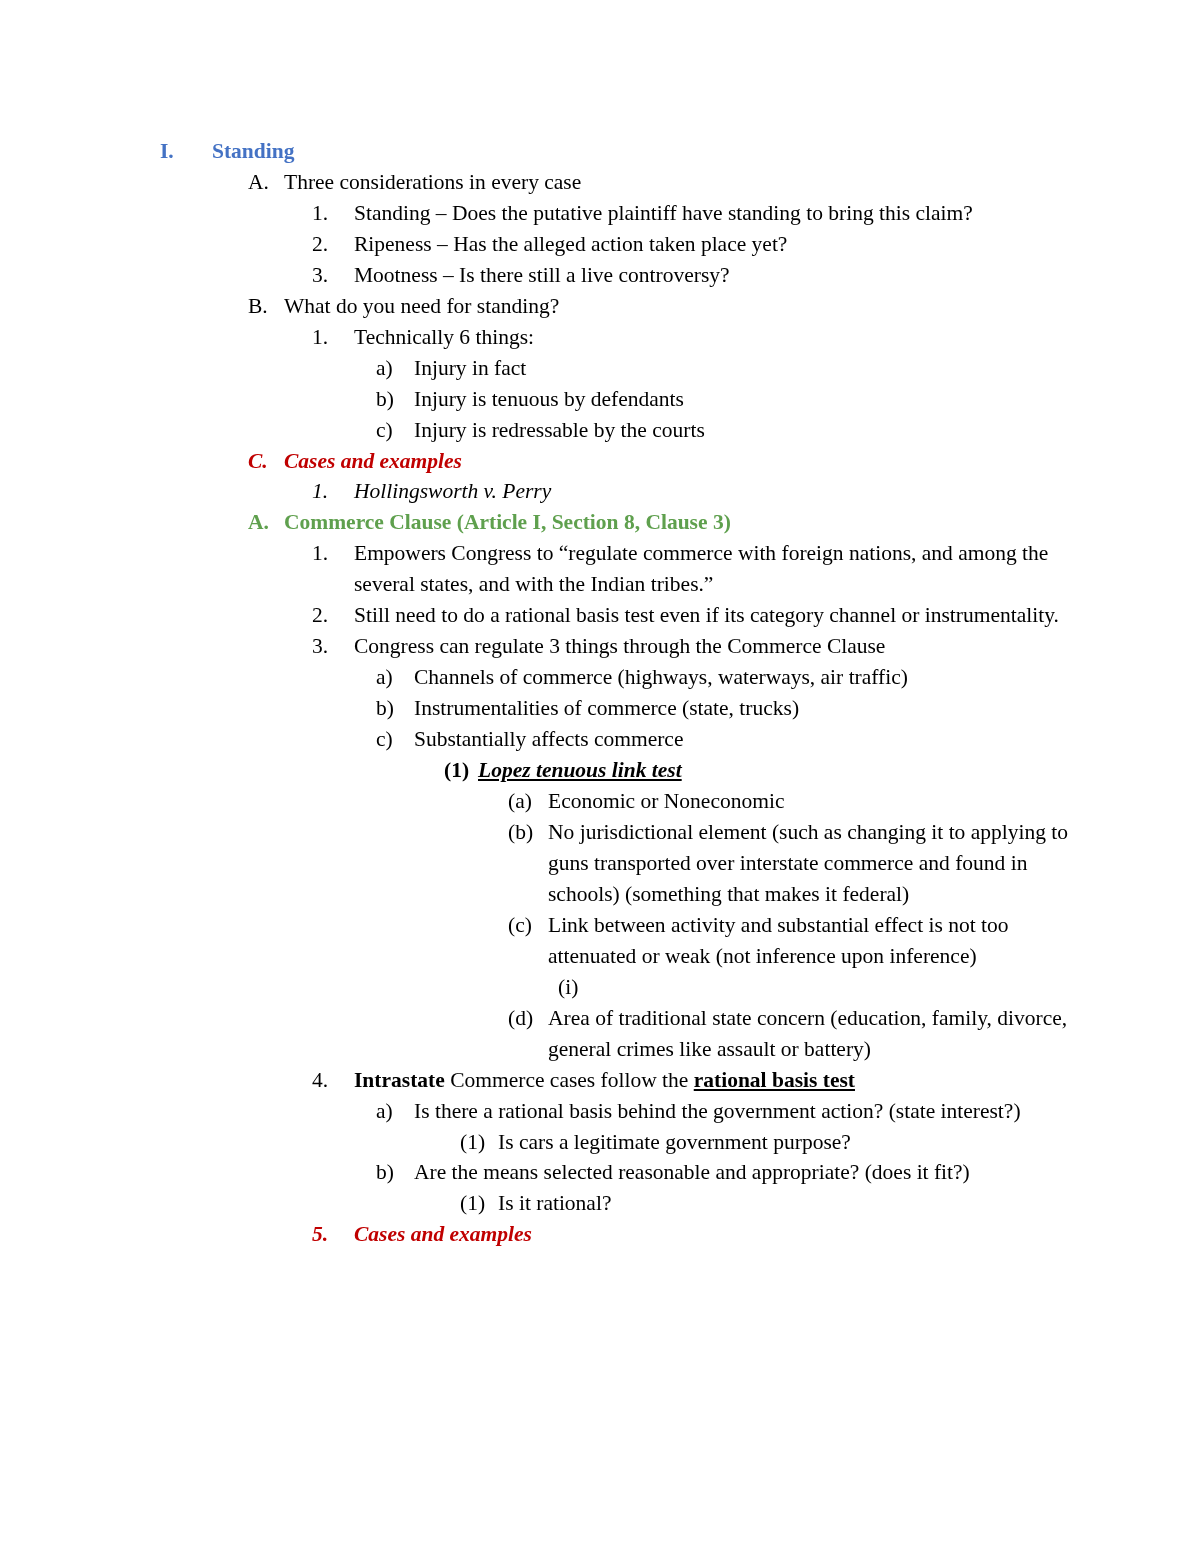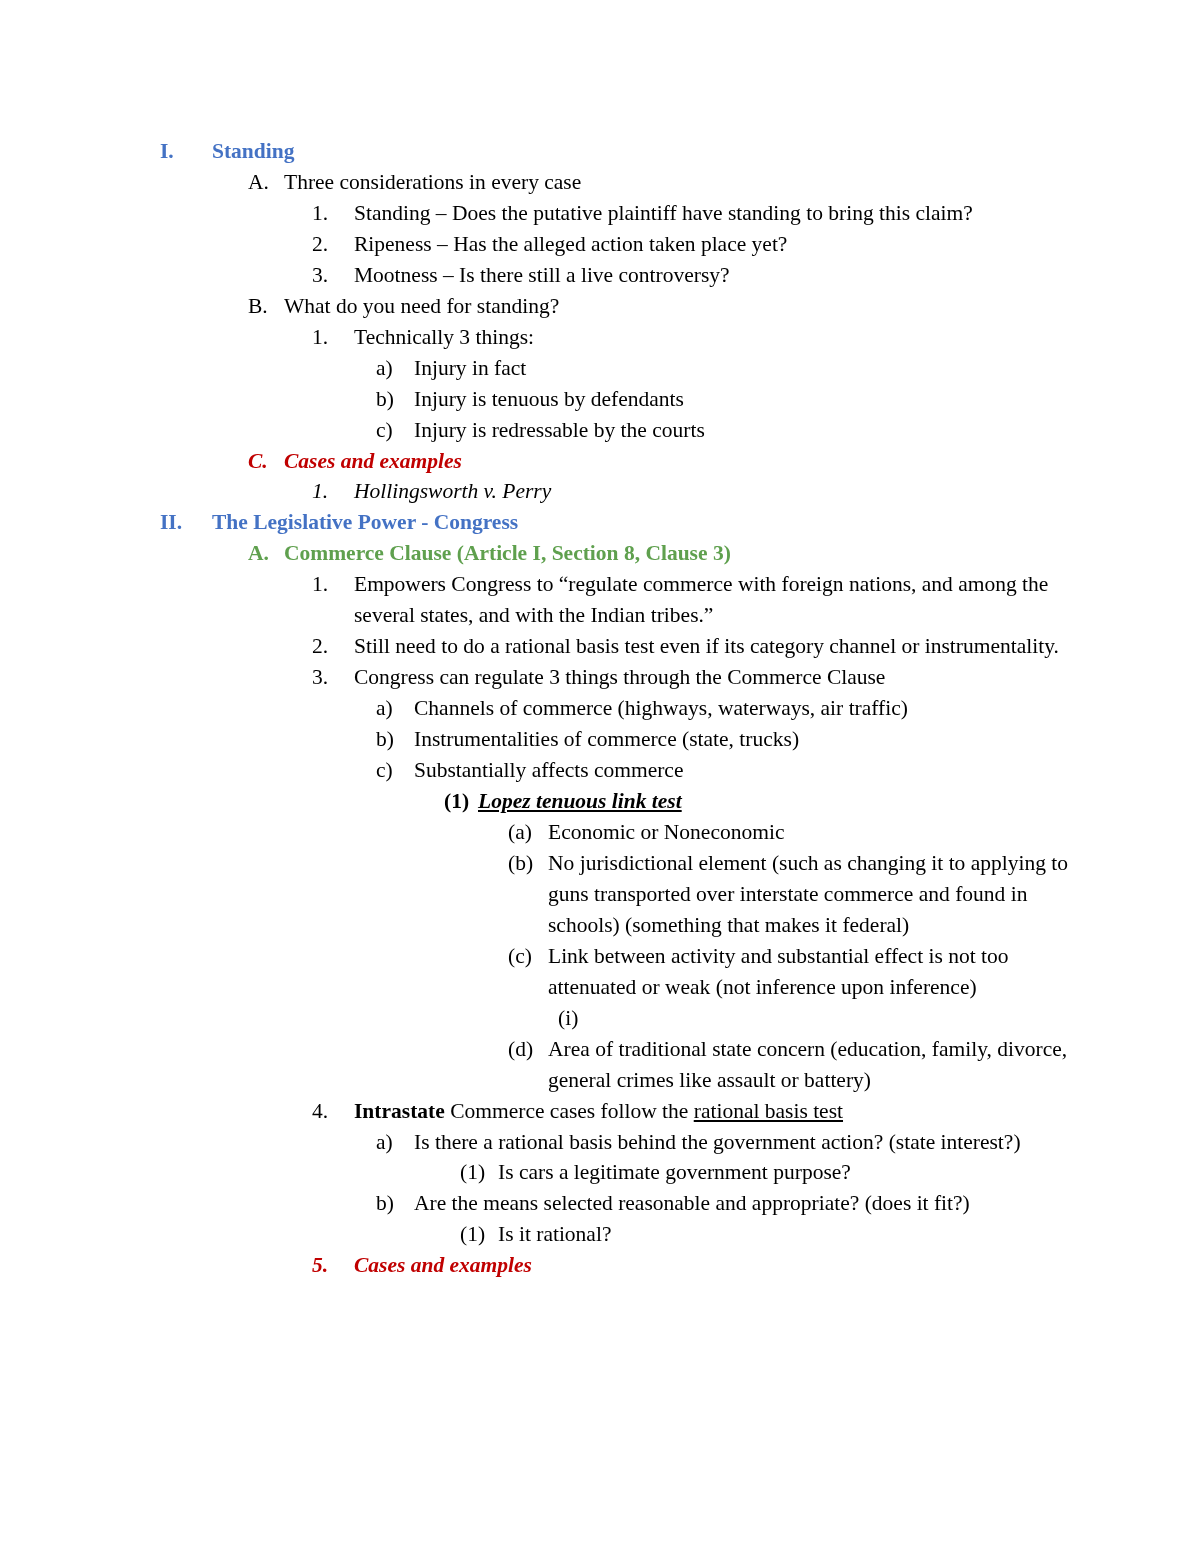--- a/index.html
+++ b/index.html
@@ -61,21 +61,21 @@
   .lvl-6 > .marker { width: 78px; }
 
   
   .c-blue  { color: #4472c4; font-weight: bold; }
   .c-green { color: #5fa04e; font-weight: bold; }
   .c-red   { color: #c00000; font-weight: bold; font-style: italic; }
   .c-black { color: #000000; }
   .it      { font-style: italic; }
   .bd      { font-weight: bold; }
   .ul      { text-decoration: underline; font-style: italic; }
-  .bdul    { font-weight: normal; text-decoration: underline; }
+  .bdul    { font-weight: bold; text-decoration: underline; }
 
   
   .c-blue.lvl-1 > .body-text { }
 </style>
 </head>
 <body>
 
 <div class="page">
   <div class="outline">
 
@@ -104,21 +104,21 @@
       <span class="body-text">Mootness – Is there still a live controversy?</span>
     </div>
 
     <div class="row lvl-2 c-black">
       <span class="marker">B.</span>
       <span class="body-text">What do you need for standing?</span>
     </div>
 
     <div class="row lvl-3 c-black">
       <span class="marker">1.</span>
-      <span class="body-text">Technically 3 things:</span>
+      <span class="body-text">Technically 6 things:</span>
     </div>
 
     <div class="row lvl-4 c-black">
       <span class="marker">a)</span>
       <span class="body-text">Injury in fact</span>
     </div>
 
     <div class="row lvl-4 c-black">
       <span class="marker">b)</span>
       <span class="body-text">Injury is tenuous by defendants</span>
@@ -132,24 +132,20 @@
     <div class="row lvl-2 c-red">
       <span class="marker">C.</span>
       <span class="body-text">Cases and examples</span>
     </div>
 
     <div class="row lvl-3 c-black it">
       <span class="marker">1.</span>
       <span class="body-text">Hollingsworth v. Perry</span>
     </div>
 
-    <div class="row lvl-1 c-blue">
-      <span class="marker">II.</span>
-      <span class="body-text">The Legislative Power - Congress</span>
-    </div>
 
     <div class="row lvl-2 c-green">
       <span class="marker">A.</span>
       <span class="body-text">Commerce Clause (Article I, Section 8, Clause 3)</span>
     </div>
 
     <div class="row lvl-3 c-black">
       <span class="marker">1.</span>
       <span class="body-text">Empowers Congress to “regulate commerce with foreign nations, and among the several states, and with the Indian tribes.”</span>
     </div>

